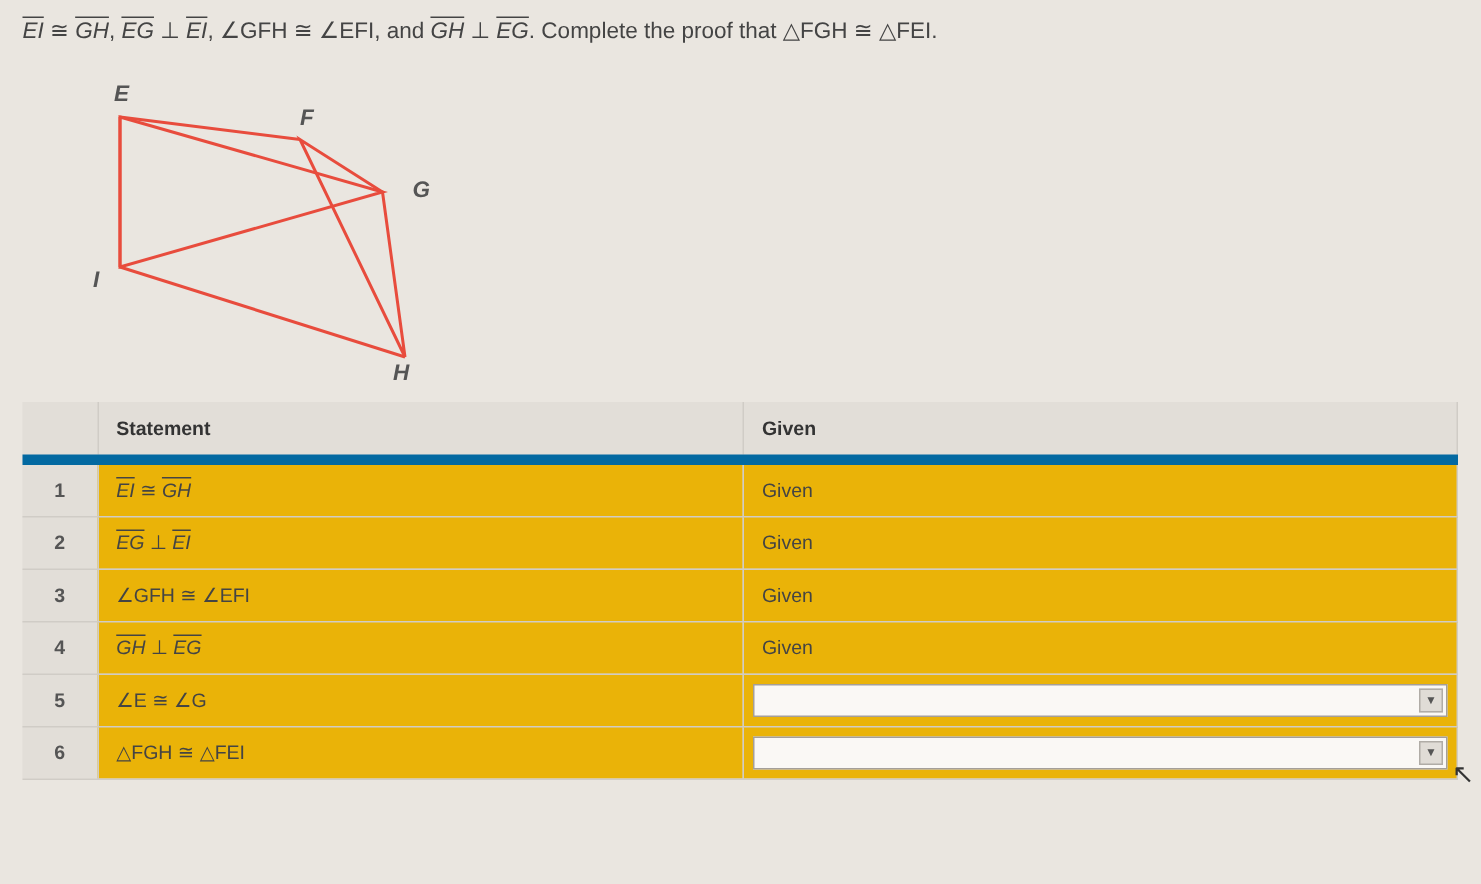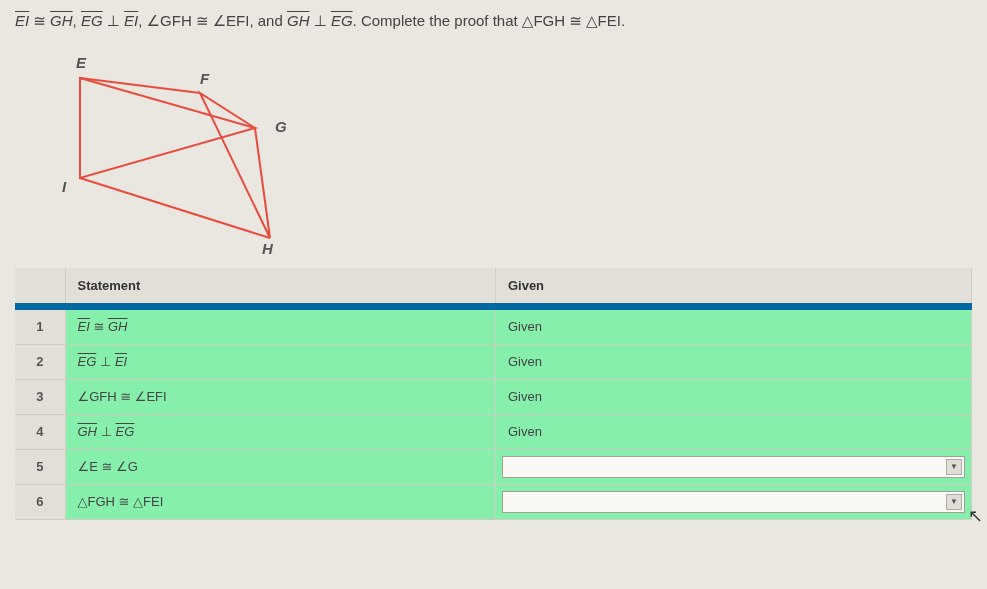--- a/index.html
+++ b/index.html
@@ -54,21 +54,21 @@
       border-right: 1px solid #d0ccc6;
       background: #e2ded8;
       color: #333;
     }
     table.proof td {
       padding: 9px 12px;
       border-bottom: 1px solid #d0ccc6;
       border-right: 1px solid #d0ccc6;
       font-size: 13px;
       color: #444;
-      background: #86efac;
+      background: #eab308;
     }
     table.proof td:first-child {
       text-align: center;
       background: #e2ded8;
       font-weight: bold;
       color: #555;
       width: 50px;
     }
     table.proof th:first-child { width: 50px; }
     .statement-col { width: 45%; }

